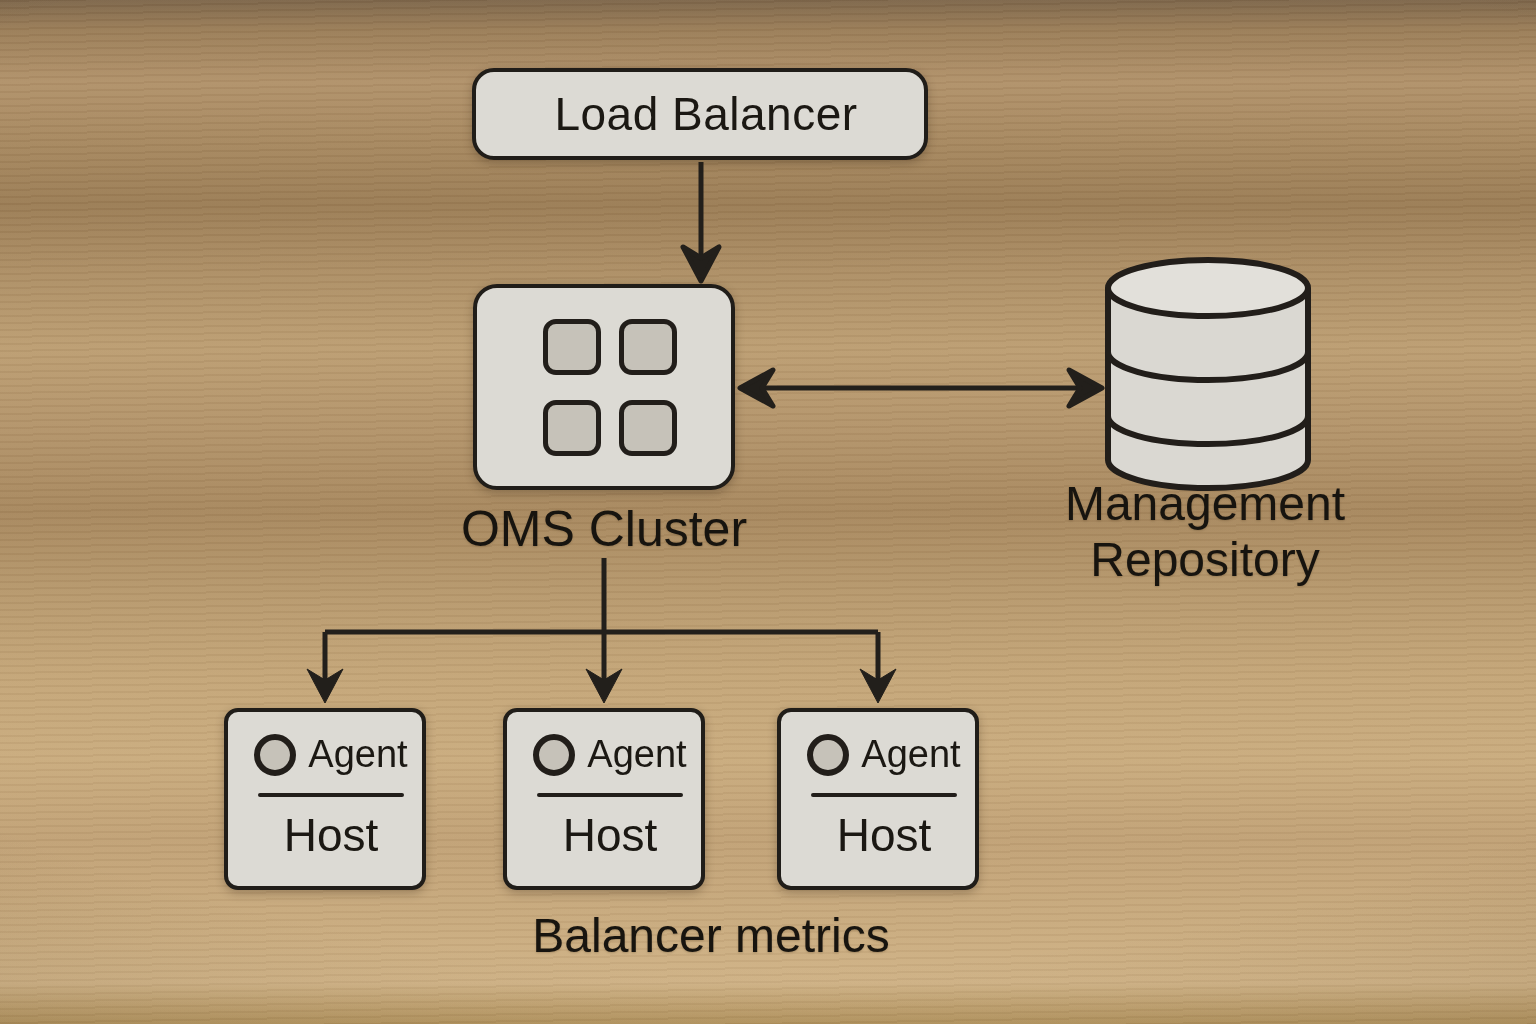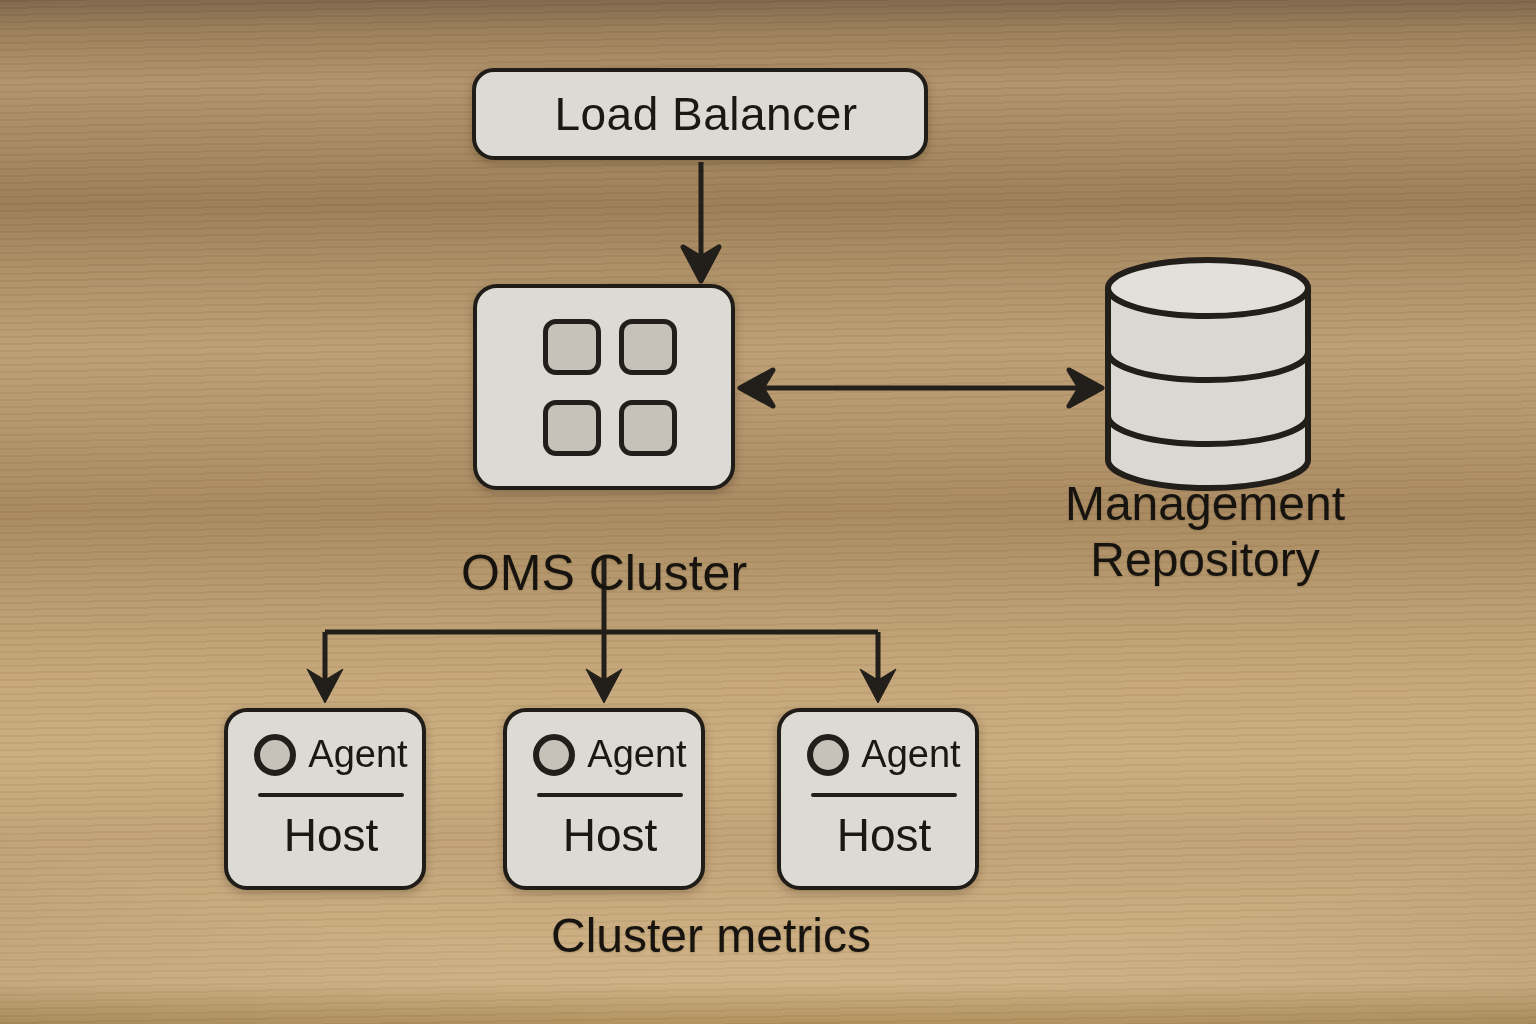--- a/index.html
+++ b/index.html
@@ -53,27 +53,27 @@
     box-sizing: border-box;
   }
 
   .node-label {
     position: absolute;
     text-align: center;
     font-weight: 500;
     color: #17140f;
     text-shadow: 0 1px 2px rgba(70,50,25,0.25);
   }
-  .oms-label { left: 424px; top: 500px; width: 360px; font-size: 50px; margin-top: 44px; }
+  .oms-label { left: 424px; top: 500px; width: 360px; font-size: 50px; }
   .repo-label { left: 1023px; top: 476px; width: 364px; font-size: 48px; line-height: 1.16; }
   .caption { left: 461px; top: 908px; width: 500px; font-size: 48px; }
 
   .agent-node {
     top: 708px; height: 182px; width: 202px;
-    border-radius: 23px;
+    border-radius: 14px;
     display: flex; flex-direction: column; align-items: center;
   }
   .agent-1 { left: 224px; }
   .agent-2 { left: 503px; }
   .agent-3 { left: 777px; }
   .agent-row {
     margin-top: 21px;
     display: flex; align-items: center; justify-content: center; gap: 12px;
   }
   .agent-circle {
@@ -164,15 +164,15 @@
 
   <div class="node agent-node agent-3">
     <div class="agent-row">
       <span class="agent-circle"></span>
       <span class="agent-text">Agent</span>
     </div>
     <div class="agent-divider"></div>
     <div class="host-text">Host</div>
   </div>
 
-  <div class="node-label caption">Cluster metrics</div>
+  <div class="node-label caption">Balancer metrics</div>
 
 </div>
 
 </body></html>

